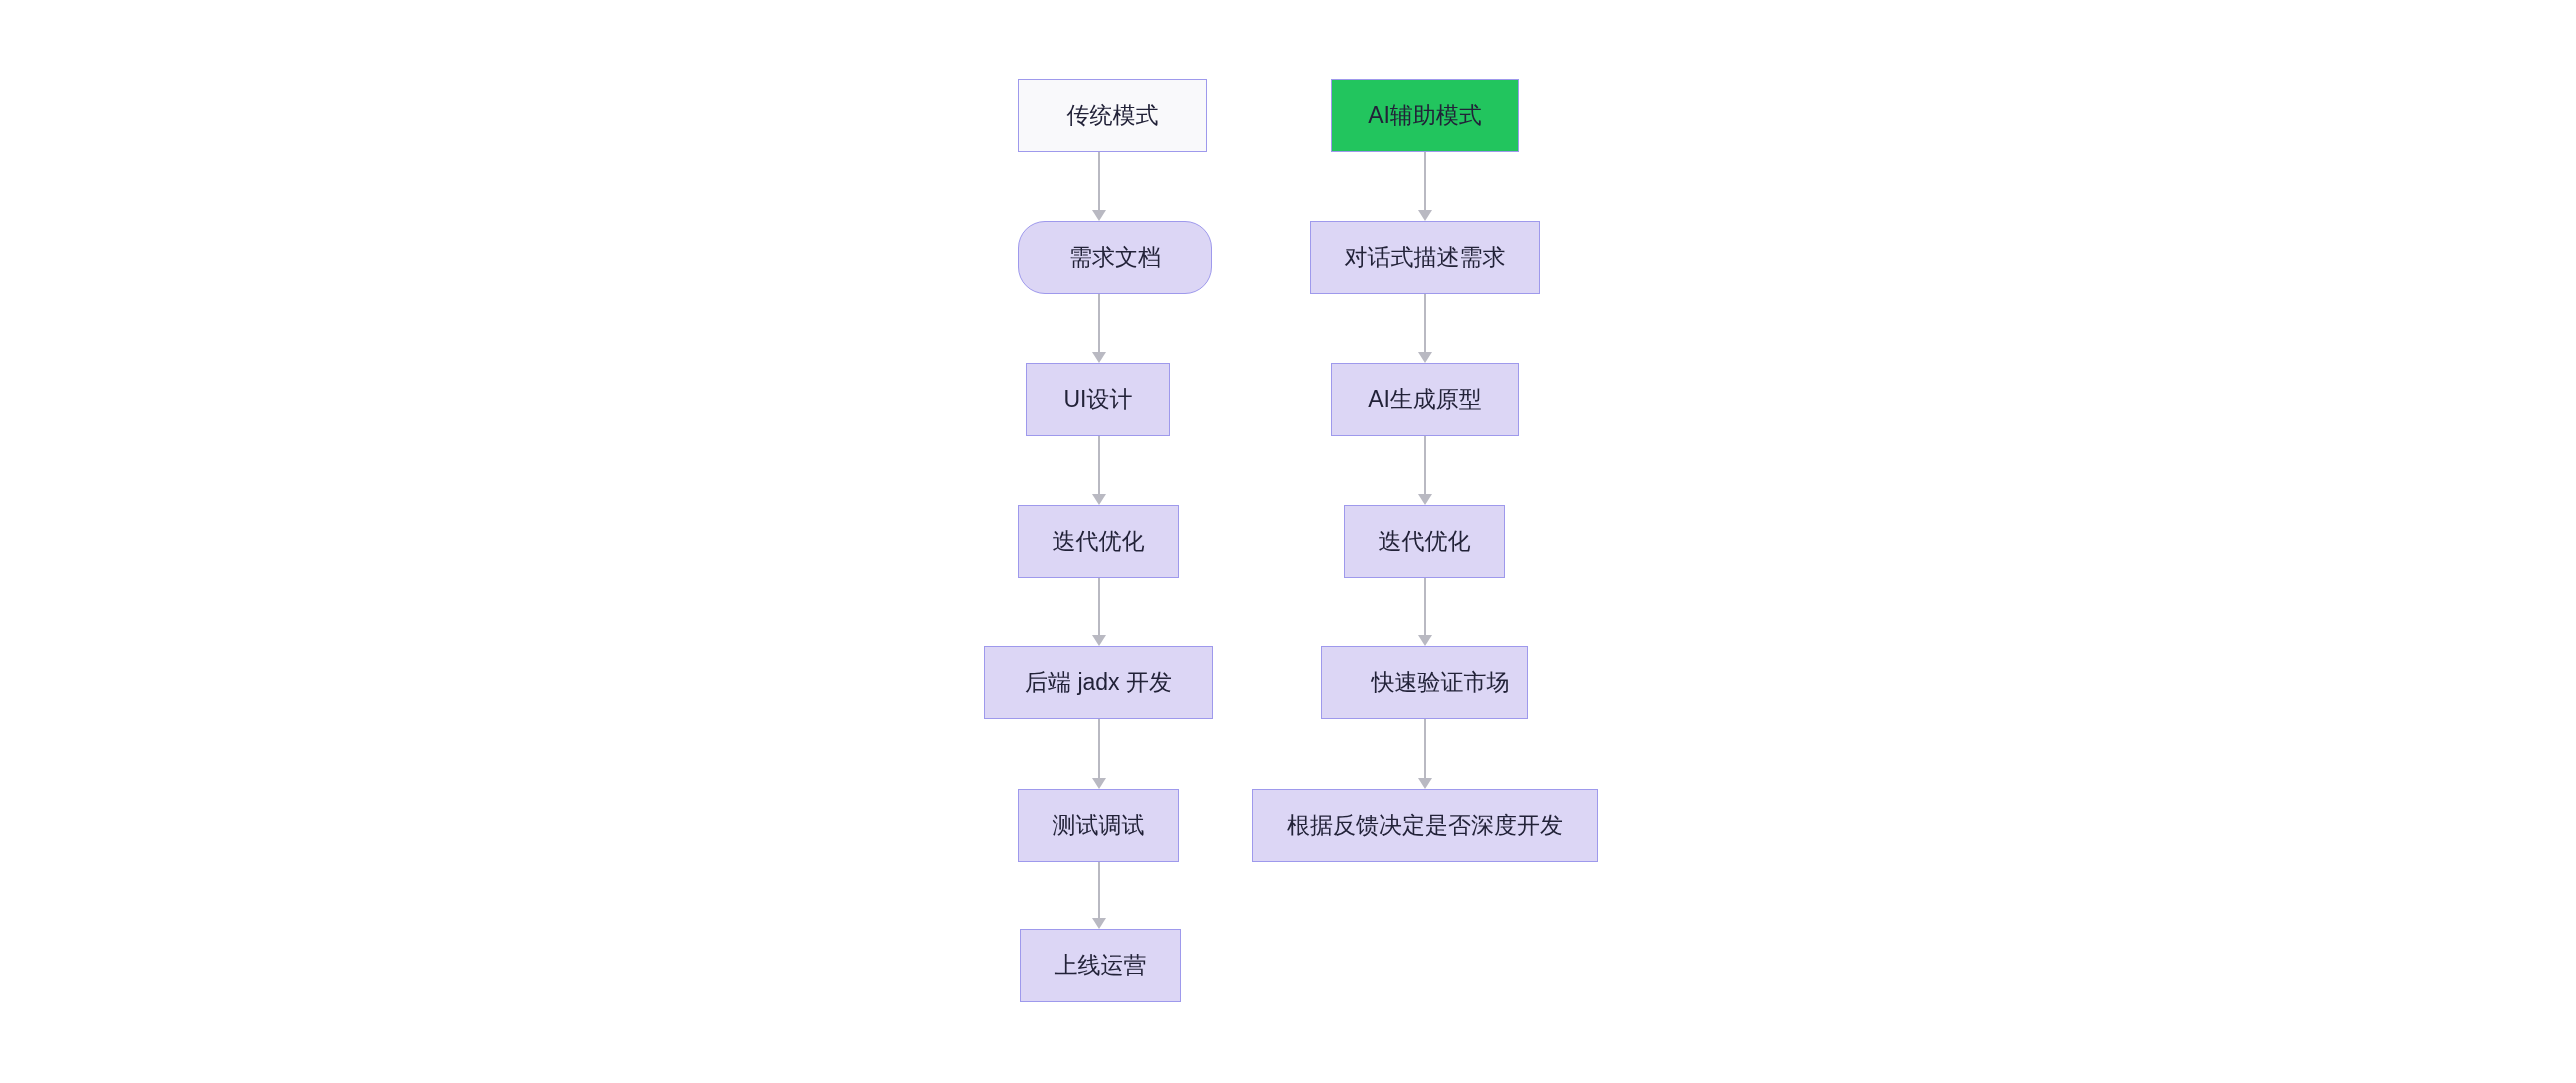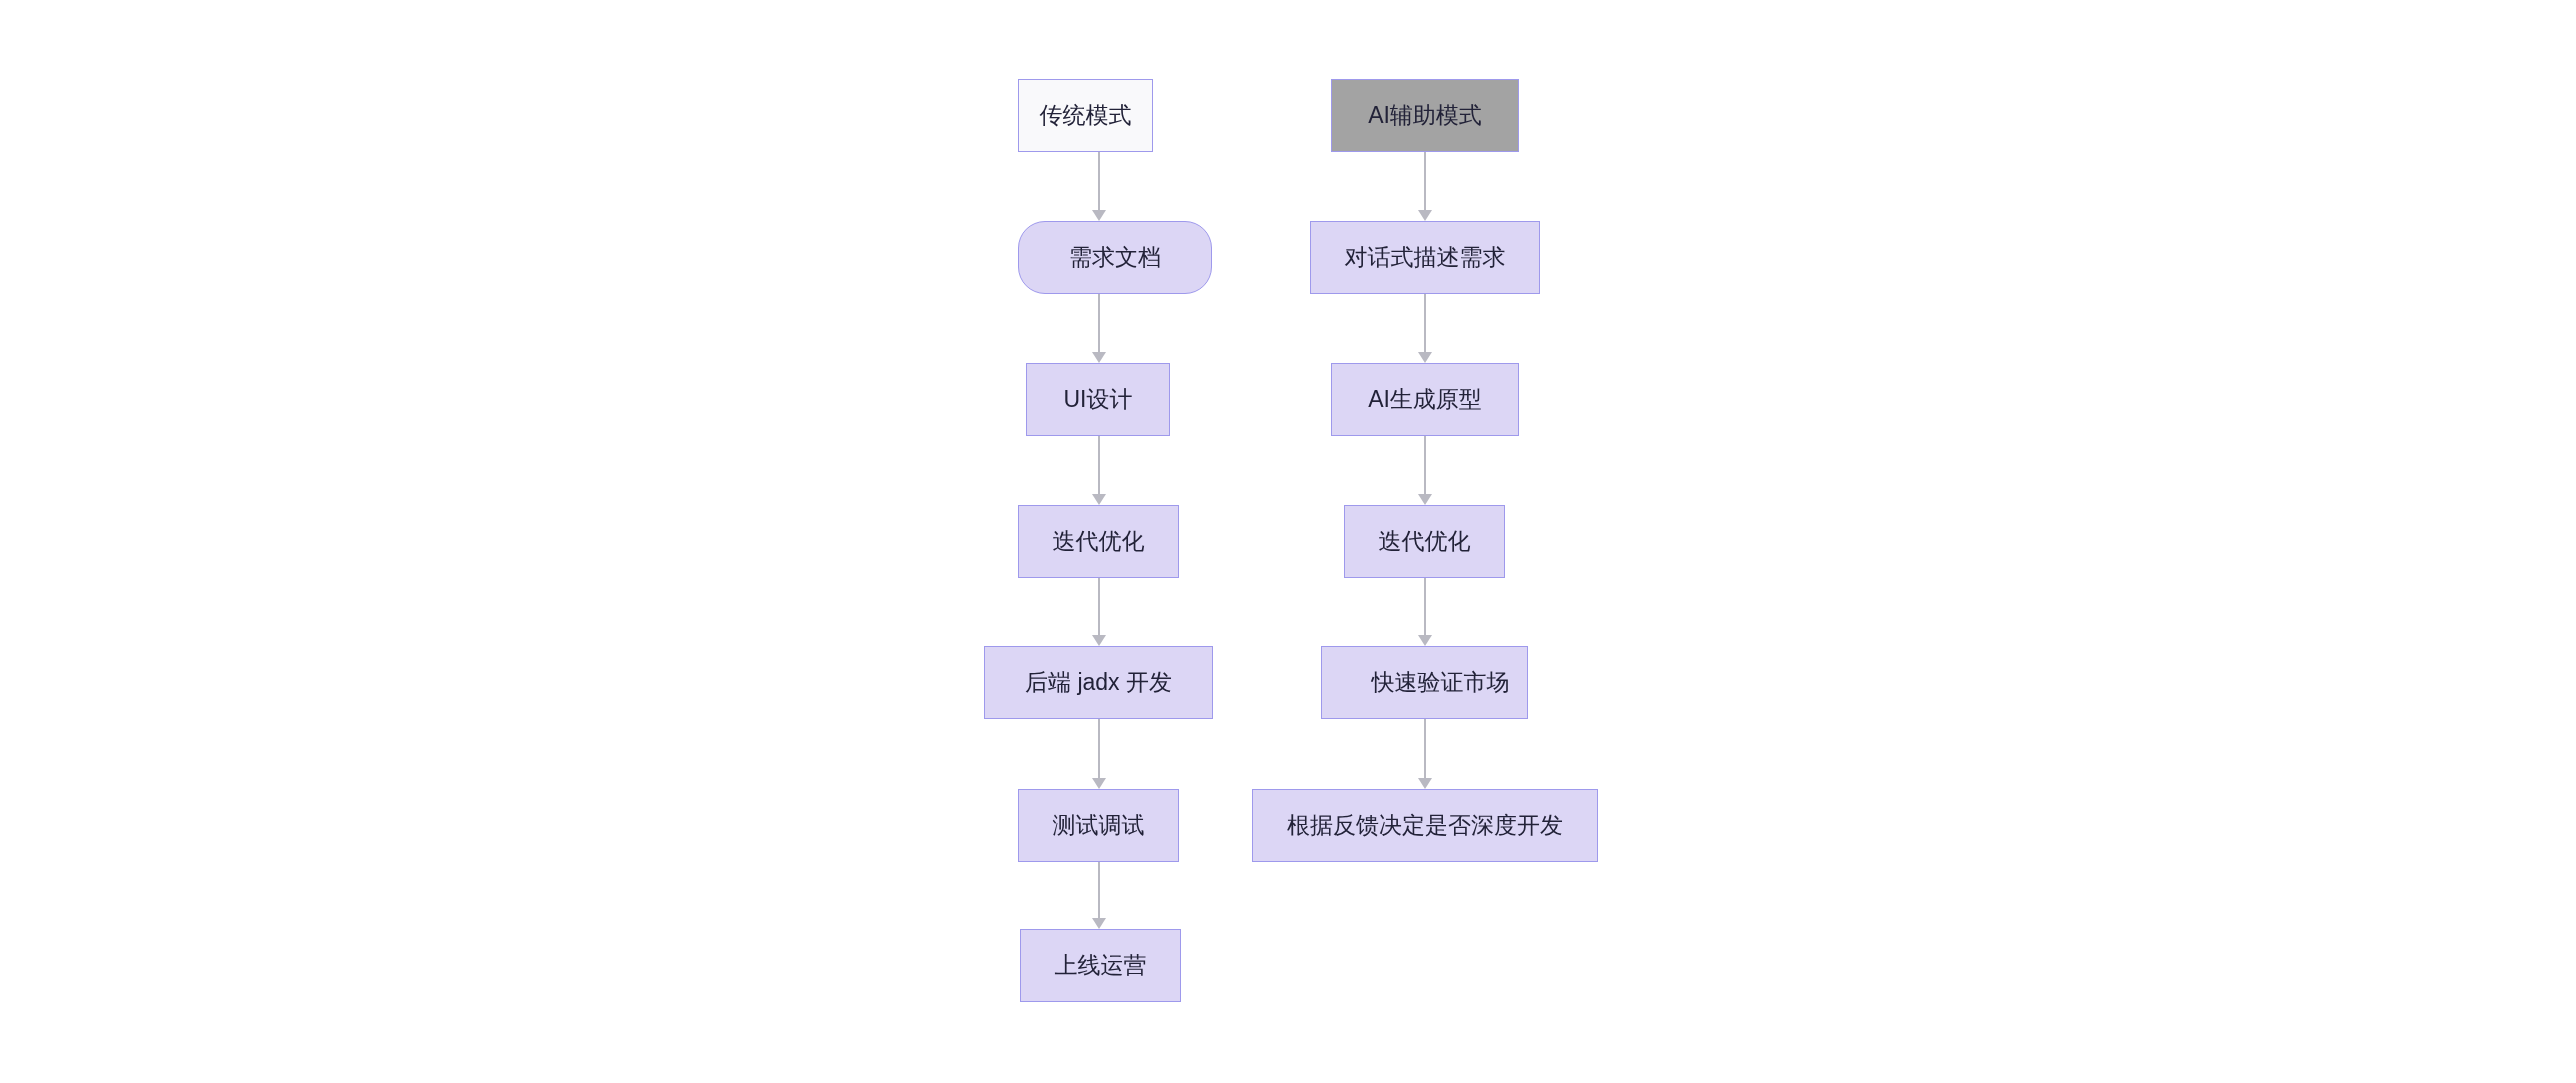--- a/index.html
+++ b/index.html
@@ -25,21 +25,21 @@
     font-size: 23px;
     display: flex;
     align-items: center;
     justify-content: center;
     white-space: nowrap;
   }
   .node.variant-neutral {
     background: #f9f9fb;
   }
   .node.variant-green {
-    background: #a3a3a3;
+    background: #22c55e;
   }
   .arrow {
     position: absolute;
     width: 15.4px;
     display: flex;
     flex-direction: column;
     align-items: center;
   }
   .arrow-line {
     width: 1.9px;
@@ -52,21 +52,21 @@
     border-left: 7.7px solid transparent;
     border-right: 7.7px solid transparent;
     border-top: 11.5px solid #b9b9c2;
   }
 </style>
 </head>
 <body>
 
 <div class="canvas">
 
-  <div class="node variant-neutral" style="left:1018px; top:79px;  width:135px;">
+  <div class="node variant-neutral" style="left:1018px; top:79px;  width:189px;">
     <span>传统模式</span>
   </div>
   <div class="node" style="left:1018px; top:221px; width:194px;border-radius:27px;">
     <span>需求文档</span>
   </div>
   <div class="node" style="left:1026px; top:363px; width:144px;">
     <span>UI设计</span>
   </div>
   <div class="node" style="left:1018px; top:505px; width:161px;">
     <span>迭代优化</span>

